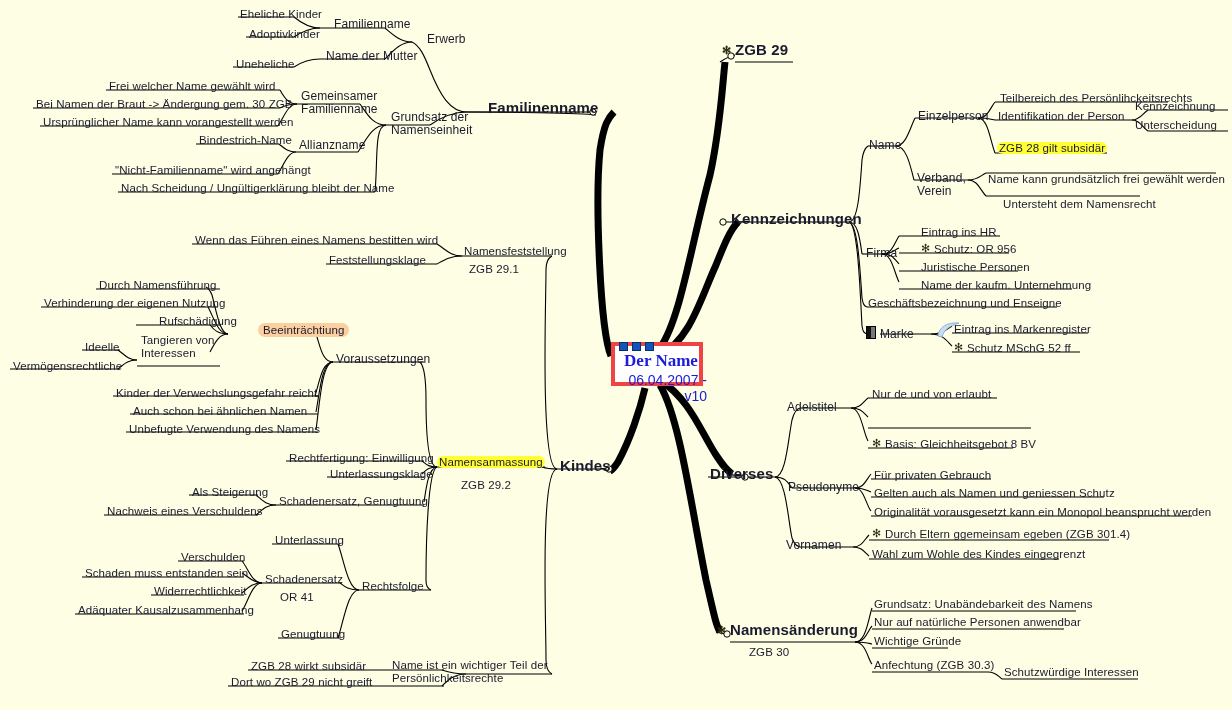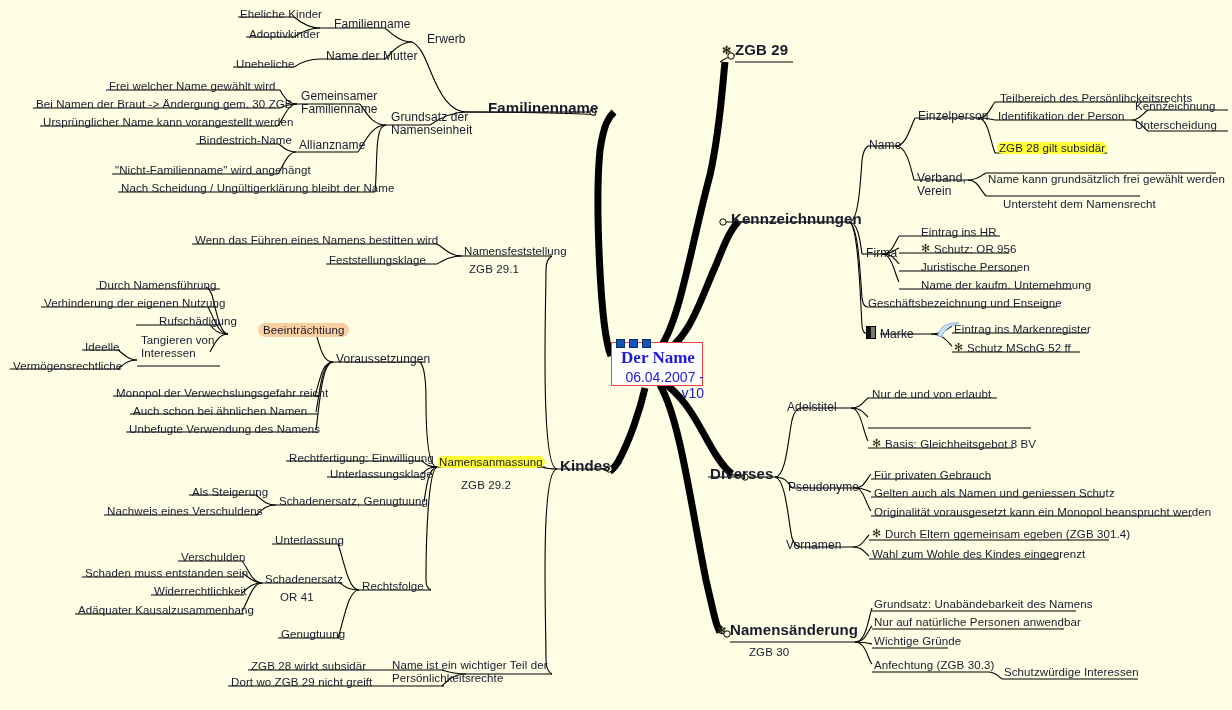--- a/index.html
+++ b/index.html
@@ -28,21 +28,21 @@
 
   .hl-yellow{background:#ffff33;padding:0 2px;border-radius:6px;}
   .hl-orange{background:#fbcfa0;padding:1px 5px;border-radius:7px;}
 
   
   #root-node{
     position:absolute;
     left:611px;top:342px;
     width:92px;height:44px;
     background:#ffffff;
-    border:1px solid #ef4444;
+    border:4px solid #ef4444;
     box-sizing:border-box;
   }
   #root-title{
     position:absolute;left:0;top:5px;width:92px;
     text-align:center;
     color:#1b1bd8;font-weight:bold;font-size:17px;
     font-family:"Liberation Serif", serif;
   }
   #root-sub{
     position:absolute;left:0;top:26px;width:92px;
@@ -390,21 +390,21 @@
 
 <div class="node t-sub" style="left:230px;top:324px;margin-left:28px;"><span class="hl-orange">Beeinträchtiung</span></div>
 <div class="node t-leaf" style="left:99px;top:279px;">Durch Namensführung</div>
 <div class="node t-leaf" style="left:44px;top:297px;">Verhinderung der eigenen Nutzung</div>
 <div class="node t-leaf" style="left:139px;top:315px;margin-left:20px;">Rufschädigung</div>
 <div class="node t-leaf" style="left:141px;top:334px;"><span>Tangieren von</span>
 <span>Interessen</span></div>
 <div class="node t-leaf" style="left:85px;top:341px;">Ideelle</div>
 <div class="node t-leaf" style="left:13px;top:360px;">Vermögensrechtliche</div>
 
-<div class="node t-leaf" style="left:116px;top:387px;">Monopol der Verwechslungsgefahr reicht</div>
+<div class="node t-leaf" style="left:116px;top:387px;">Kinder der Verwechslungsgefahr reicht</div>
 <div class="node t-leaf" style="left:133px;top:405px;">Auch schon bei ähnlichen Namen</div>
 <div class="node t-leaf" style="left:129px;top:423px;">Unbefugte Verwendung des Namens</div>
 
 <div class="node t-leaf" style="left:289px;top:452px;">Rechtfertigung: Einwilligung</div>
 <div class="node t-leaf" style="left:330px;top:468px;">Unterlassungsklage</div>
 
 <div class="node t-leaf" style="left:279px;top:495px;">Schadenersatz, Genugtuung</div>
 <div class="node t-leaf" style="left:192px;top:486px;">Als Steigerung</div>
 <div class="node t-leaf" style="left:107px;top:505px;">Nachweis eines Verschuldens</div>
 

